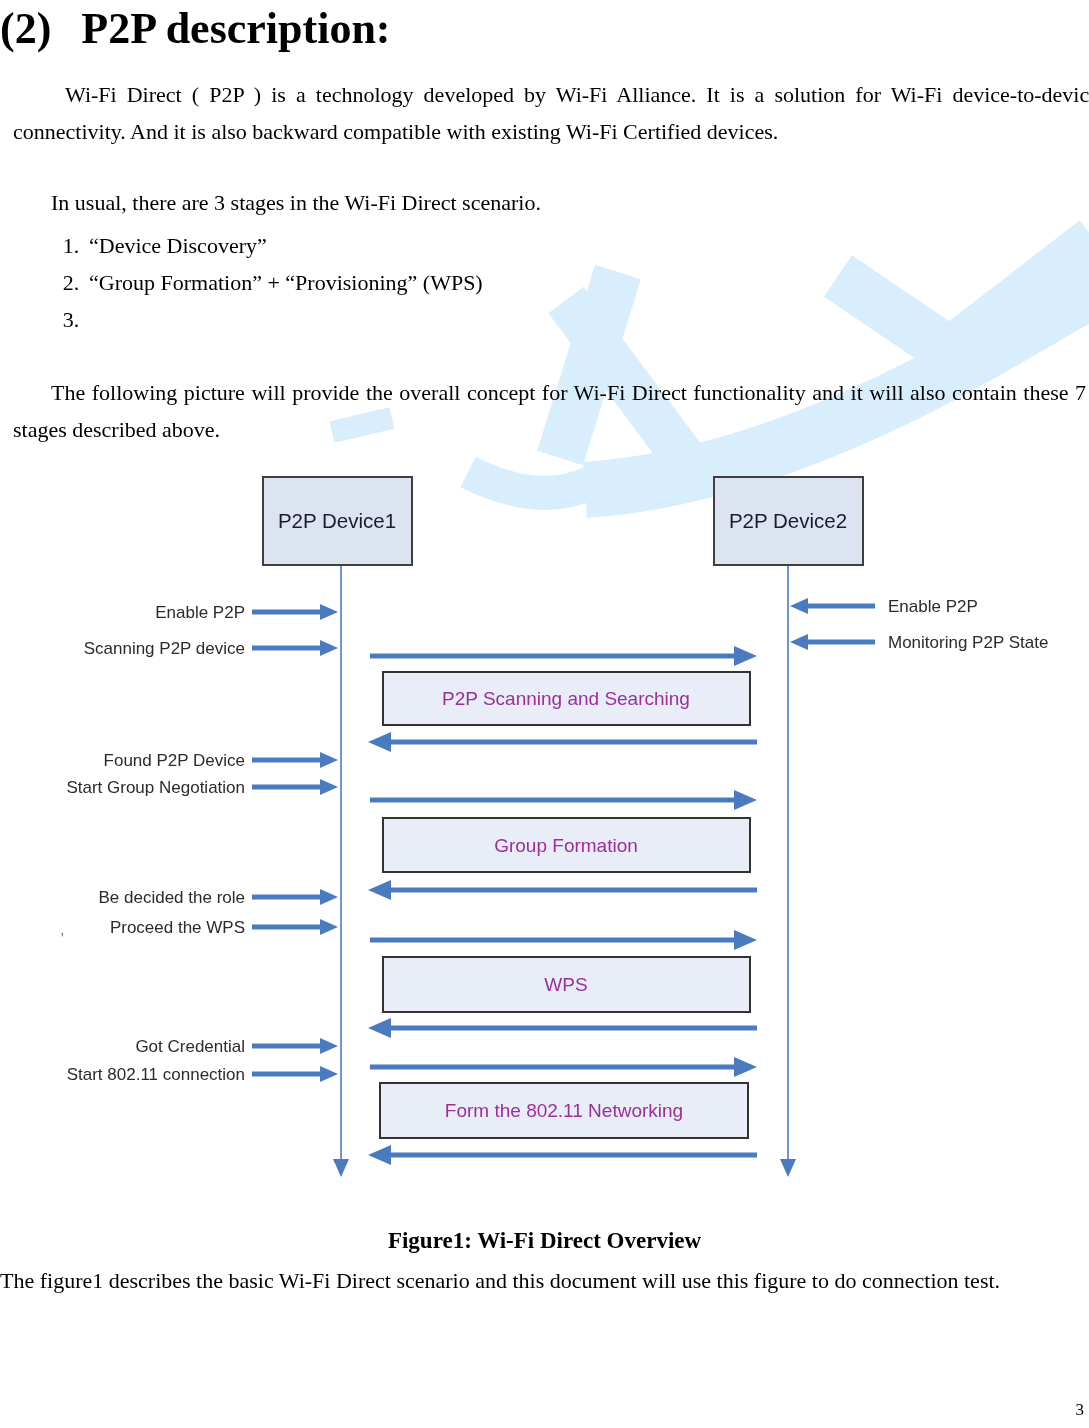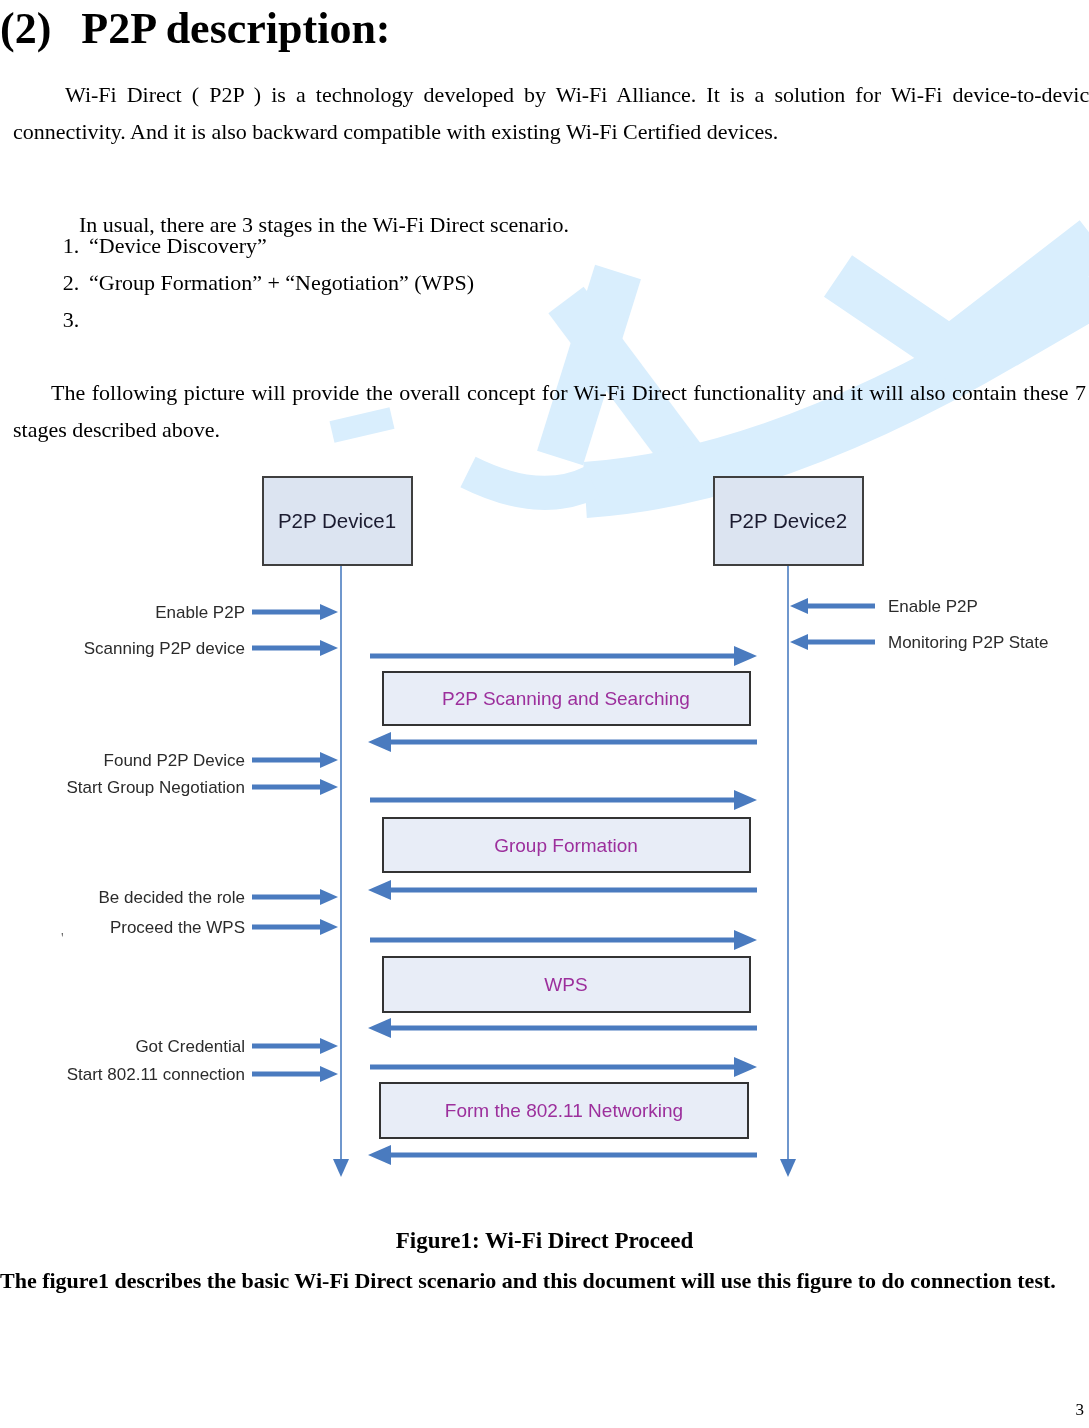--- a/index.html
+++ b/index.html
@@ -10,28 +10,28 @@
   }
   .layer{position:absolute;z-index:1;text-align:center;}
   
   #watermark{position:absolute;left:0;top:0;z-index:0;}
   
   #heading{top:2px;left:0;font-weight:bold;font-size:44px;line-height:54px;white-space:nowrap;}
   #heading .hnum{margin-right:30px;}
   
   .para{font-size:22px;line-height:37px;text-align:justify;}
   #p1{top:76px;left:0;width:1086px;text-indent:52px;padding-left:13px;}
-  #intro{top:206px;left:51px;font-size:22px;line-height:37px;white-space:nowrap;margin-left:28px;}
+  #intro{top:184px;left:51px;font-size:22px;line-height:37px;white-space:nowrap;}
   #stage-list{top:227px;left:53px;font-size:22px;line-height:37px;}
   .stage-row{display:flex;}
   .stage-num{width:36px;}
   #p2{top:374px;left:13px;width:1073px;text-indent:38px;}
   #stray{top:930px;left:61px;font-size:15px;color:#666;}
   #caption{top:1228px;left:0;width:1089px;text-align:center;font-weight:bold;font-size:23px;}
-  #p3{top:1262px;left:0;width:1086px;font-size:22px;line-height:38px;text-align:justify;font-weight:bold;}
+  #p3{top:1262px;left:0;width:1086px;font-size:22px;line-height:38px;text-align:justify;}
   #page-num{top:1400px;right:5px;font-size:17px;}
   
   #figure{position:absolute;left:0;top:465px;z-index:1;}
   .dev-label{font-family:"Liberation Sans","DejaVu Sans",sans-serif;font-size:20.5px;fill:#1b1b30;}
   .side-label{font-family:"Liberation Sans","DejaVu Sans",sans-serif;font-size:17px;fill:#2b2b2b;}
   .stage-label{font-family:"Liberation Sans","DejaVu Sans",sans-serif;font-size:19px;fill:#9c2f9c;}
 </style>
 </head>
 <body>
 
@@ -54,21 +54,21 @@
 
 <div id="intro" class="layer">In usual, there are 3 stages in the Wi-Fi Direct scenario.</div>
 
 <div id="stage-list" class="layer">
   <div class="stage-row">
     <span class="stage-num">1.</span>
     <span>“Device Discovery”</span>
   </div>
   <div class="stage-row">
     <span class="stage-num">2.</span>
-    <span>“Group Formation” + “Negotiation” (WPS)</span>
+    <span>“Group Formation” + “Provisioning” (WPS)</span>
   </div>
   <div class="stage-row">
     <span class="stage-num">3.</span>
   </div>
 </div>
 
 <div id="p2" class="layer para">The following picture will provide the overall concept for Wi-Fi Direct functionality and it will also contain these 7 stages described above.</div>
 
 <div id="stray" class="layer">'</div>
 
@@ -160,17 +160,17 @@
   <g>
     <rect x="383" y="492" width="367" height="55" fill="#e8edf7" stroke="#333333" stroke-width="2"></rect>
     <text class="stage-label" x="566" y="526" text-anchor="middle">WPS</text>
   </g>
   <g>
     <rect x="380" y="618" width="368" height="55" fill="#e8edf7" stroke="#333333" stroke-width="2"></rect>
     <text class="stage-label" x="564" y="652" text-anchor="middle">Form the 802.11 Networking</text>
   </g>
 </svg>
 
-<div id="caption" class="layer">Figure1: Wi-Fi Direct Proceed</div>
+<div id="caption" class="layer">Figure1: Wi-Fi Direct Overview</div>
 
 <div id="p3" class="layer">The figure1 describes the basic Wi-Fi Direct scenario and this document will use this figure to do connection test.</div>
 
 <div id="page-num" class="layer">3</div>
 
 </body></html>

